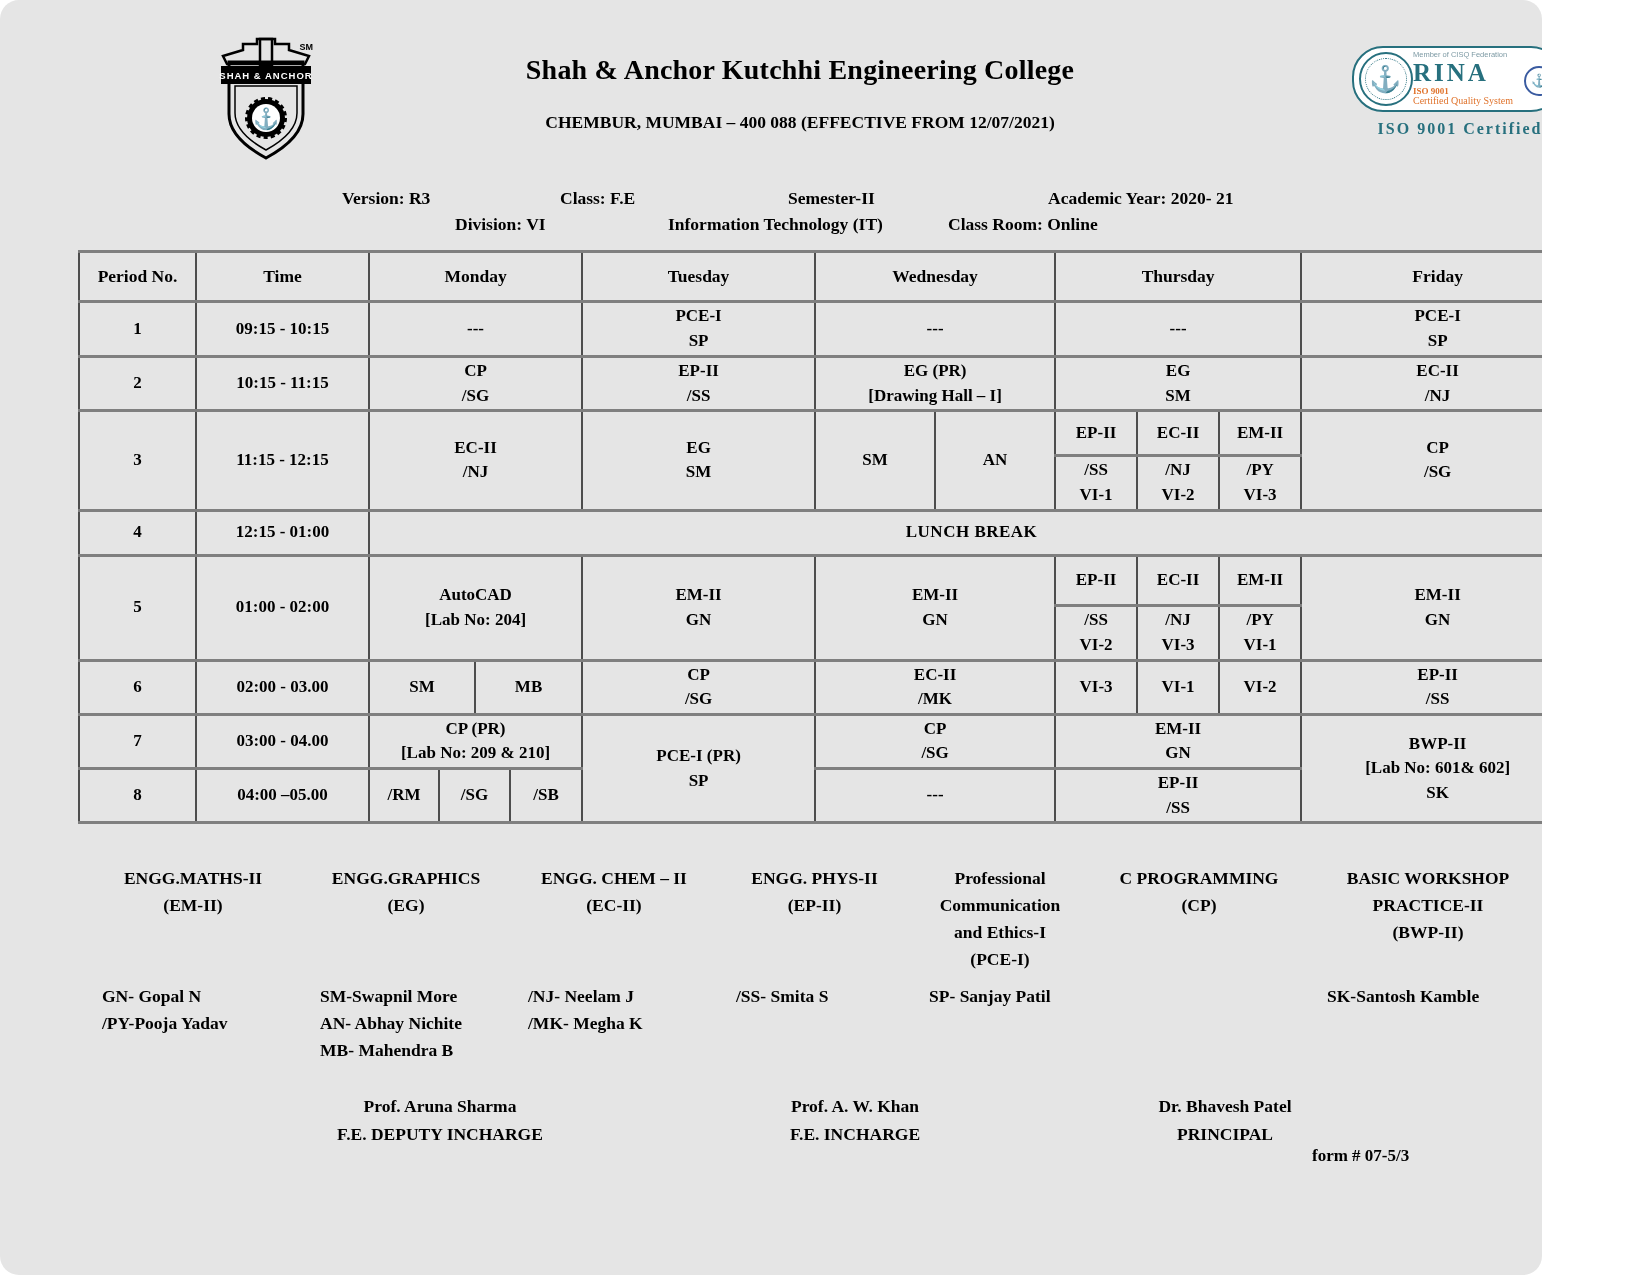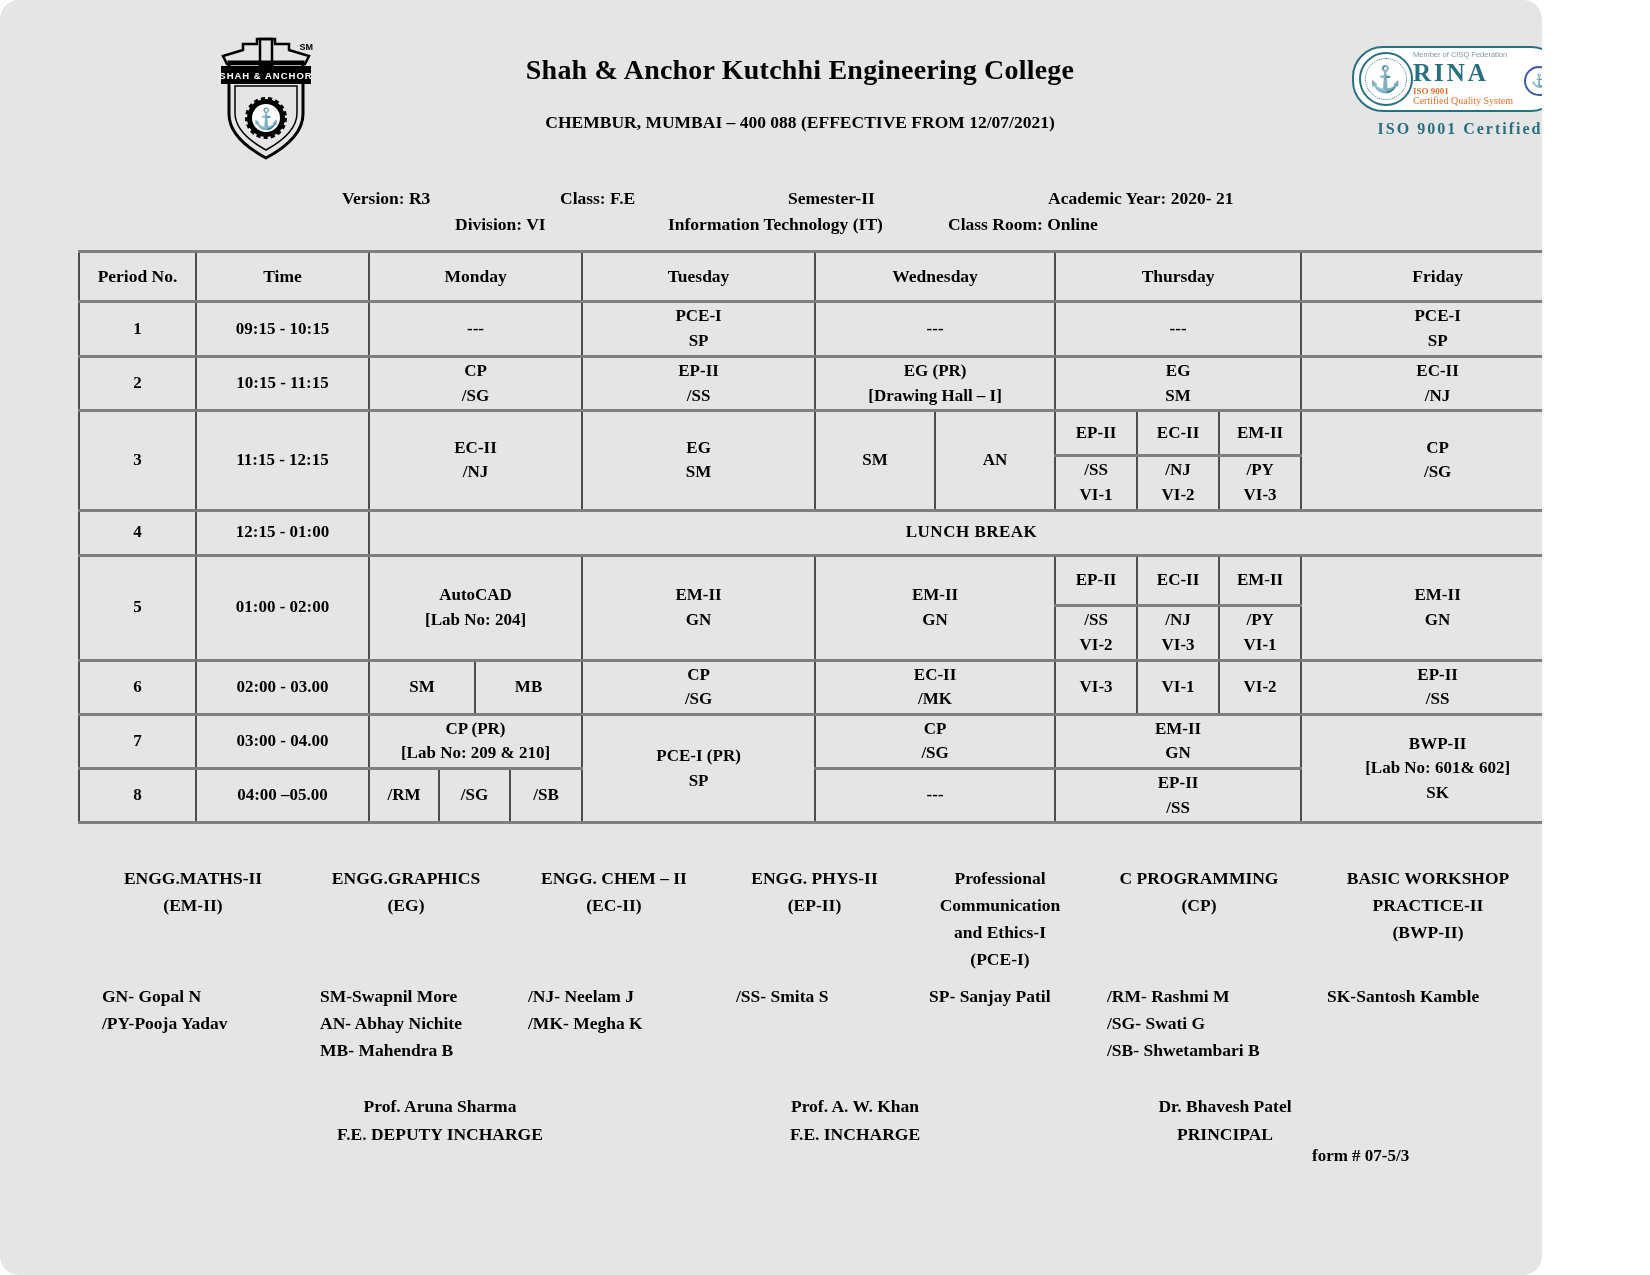--- a/index.html
+++ b/index.html
@@ -315,23 +315,20 @@
     <div>
       <div class="subject pre">Professional
 Communication
 and Ethics-I
 (PCE-I)</div>
       <div class="faculty pre">SP- Sanjay Patil</div>
     </div>
     <div>
       <div class="subject pre">C PROGRAMMING
 (CP)</div>
-      <div class="faculty pre">/RM- Rashmi M
-/SG- Swati G
-/SB- Shwetambari B</div>
     </div>
     <div>
       <div class="subject pre">BASIC WORKSHOP
 PRACTICE-II
 (BWP-II)</div>
       <div class="faculty pre">SK-Santosh Kamble</div>
     </div>
   </div>
 
   <div class="sig" style="left:440px;">

